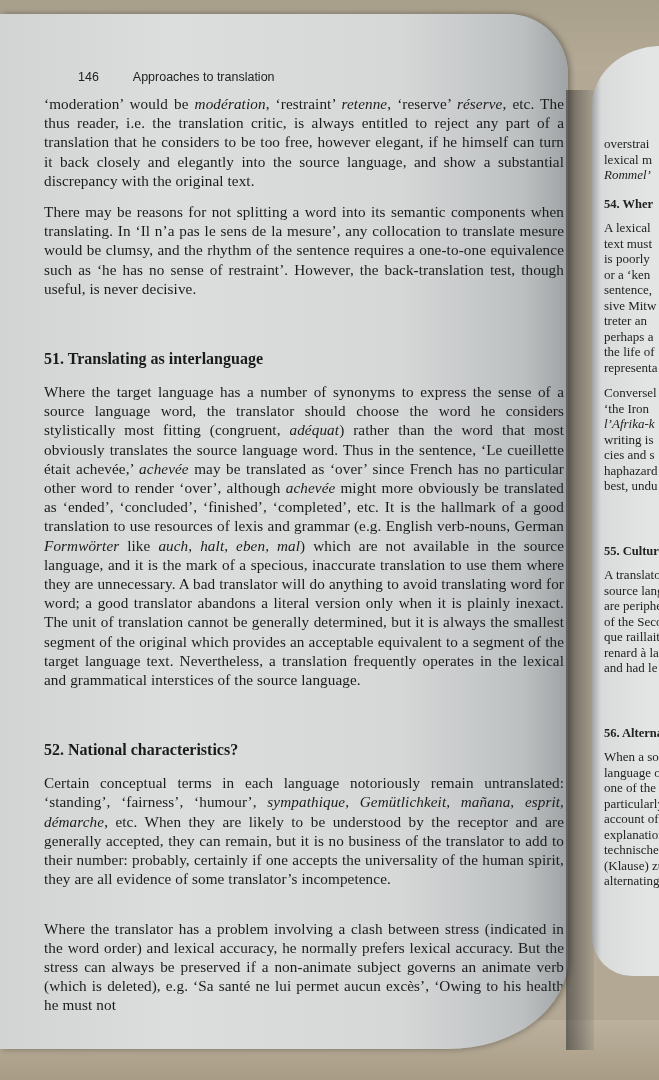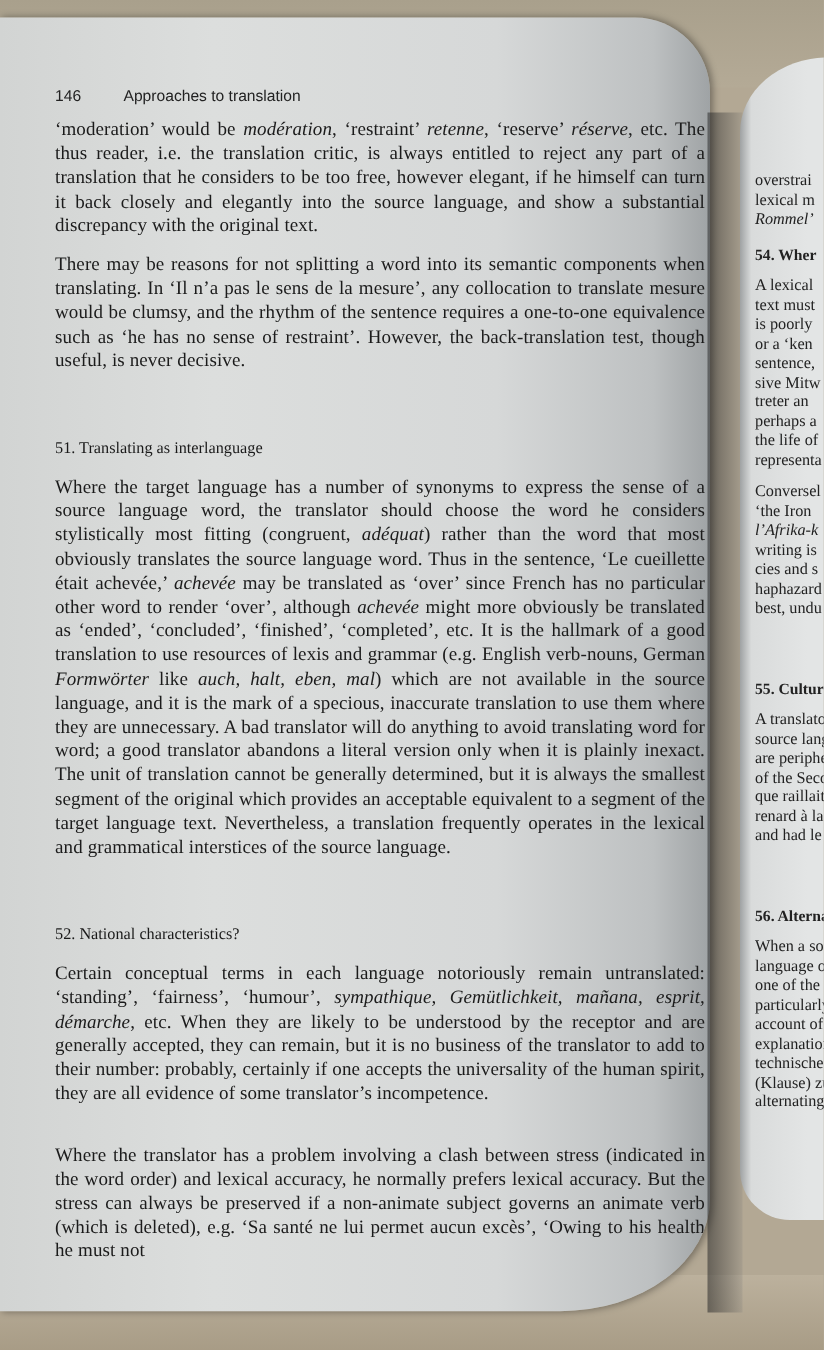--- a/index.html
+++ b/index.html
@@ -19,29 +19,29 @@
     .left-page {
       position: absolute; left: 0; top: 14px; width: 568px; height: 1035px;
       background: linear-gradient(90deg, #d2d4d3 0%, #dcdedd 30%, #d6d8d8 70%, #bdc0c1 92%, #9fa3a5 100%);
       border-radius: 0 60px 120px 0 / 0 60px 90px 0;
       box-shadow: 2px 0 6px rgba(0,0,0,0.35);
       overflow: hidden;
     }
     .left-page .page-body { position: absolute; left: 44px; top: 56px; width: 520px; color: #1b1b1b; }
     .running-head {
       font-family: "Liberation Sans", "DejaVu Sans", sans-serif;
-      font-size: 12.5px; color: #222; margin-bottom: 10px;
+      font-size: 12.5px; color: #222; margin-left: 34px; margin-bottom: 10px;
     }
     .running-head .page-num { display: inline-block; width: 52px; }
     p.para {
       margin: 0 0 12px 0; font-size: 15.2px; line-height: 19.2px;
       text-align: justify; letter-spacing: 0.1px;
     }
     h3.section {
-      margin: 22px 0 14px 0; font-size: 13px; font-weight: normal; color: #1a1a1a;
+      margin: 22px 0 14px 0; font-size: 16px; font-weight: bold; color: #1a1a1a;
     }
     .gap { height: 18px; }
     i { font-style: italic; }
     .right-page {
       position: absolute; left: 592px; top: 46px; width: 90px; height: 930px;
       background: linear-gradient(90deg, #9fa2a3 0%, #d9dbdb 10%, #e3e5e5 60%);
       border-radius: 70px 0 0 40px / 60px 0 0 40px;
       overflow: hidden;
     }
     .right-page .page-body { position: absolute; left: 12px; top: 90px; width: 200px; color: #222; font-size: 13px; line-height: 15.5px; }

